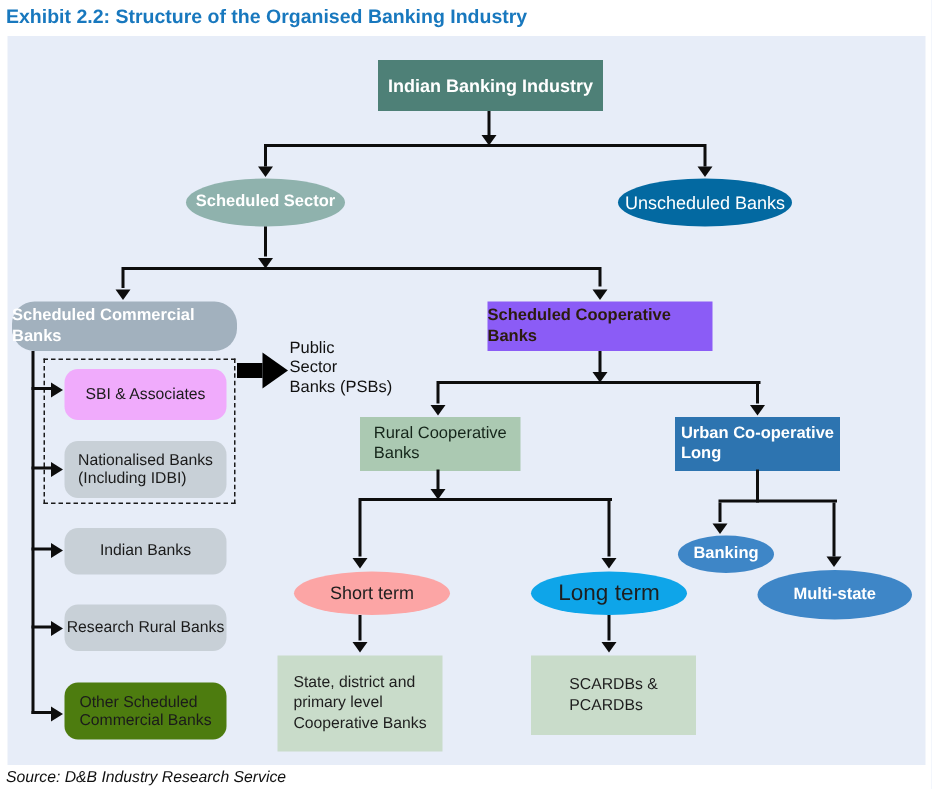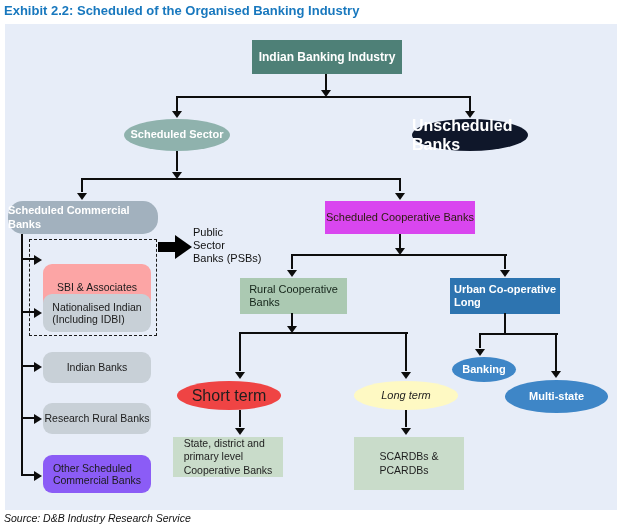--- a/index.html
+++ b/index.html
@@ -22,59 +22,59 @@
   }
   .node{
     position:absolute;display:flex;align-items:center;justify-content:center;
     white-space:pre-line;box-sizing:border-box;line-height:1.2;
   }
   .ellipse{border-radius:50%;}
   .round{border-radius:9px;}
 
   #n-indian{left:252px;top:40px;width:150px;height:34px;background:#4e8077;color:#fff;font-weight:bold;font-size:12px;}
   #n-sched{left:124px;top:119px;width:106px;height:32px;background:#8fb2ad;color:#fff;font-weight:bold;font-size:11px;}
-  #n-unsched{left:412px;top:119px;width:116px;height:32px;background:#0f172a;color:#fff;font-weight:bold;font-size:16px;}
+  #n-unsched{left:412px;top:119px;width:116px;height:32px;background:#0369a1;color:#fff;font-weight:normal;font-size:12px;}
   #n-scb{left:8px;top:201px;width:150px;height:33px;background:#a2b1be;color:#fff;font-weight:bold;font-size:11px;border-radius:15px;}
   #dashed-group{position:absolute;left:29px;top:239px;width:128px;height:97px;border:1.5px dashed #1a1a1a;box-sizing:border-box;}
-  #n-sbi{left:43px;top:264px;width:108px;height:47px;background:#fca5a5;color:#1b1b1b;font-size:10.5px;}
+  #n-sbi{left:43px;top:246px;width:108px;height:34px;background:#f0abfc;color:#1b1b1b;font-size:10.5px;}
   #n-nat{left:43px;top:294px;width:108px;height:38px;background:#c8d0d7;color:#1b1b1b;font-size:10.5px;line-height:1.18;}
   #n-foreign{left:43px;top:352px;width:108px;height:31px;background:#c8d0d7;color:#1b1b1b;font-size:10.5px;}
   #n-rrb{left:43px;top:403px;width:108px;height:31px;background:#c8d0d7;color:#1b1b1b;font-size:10.5px;}
-  #n-oscb{left:43px;top:455px;width:108px;height:38px;background:#8b5cf6;color:#1b1b1b;font-size:10.5px;line-height:1.18;}
+  #n-oscb{left:43px;top:455px;width:108px;height:38px;background:#4d7c0f;color:#1b1b1b;font-size:10.5px;line-height:1.18;}
   #psb-label{position:absolute;left:193px;top:226px;width:80px;font-size:11px;color:#111;line-height:1.2;white-space:pre-line;}
   #psb-shaft{position:absolute;left:158px;top:242px;width:17px;height:10px;background:#000;}
   #psb-head{position:absolute;left:175px;top:235px;width:0;height:0;border-top:12px solid transparent;border-bottom:12px solid transparent;border-left:17px solid #000;}
-  #n-scoop{left:325px;top:201px;width:150px;height:33px;background:#d946ef;color:#2b1c0e;font-weight:normal;font-size:11px;}
+  #n-scoop{left:325px;top:201px;width:150px;height:33px;background:#8b5cf6;color:#2b1c0e;font-weight:bold;font-size:11px;}
   #n-rural{left:240px;top:278px;width:107px;height:36px;background:#abc9b2;color:#15251a;font-size:11px;}
   #n-urban{left:450px;top:278px;width:110px;height:36px;background:#2d74b0;color:#fff;font-weight:bold;font-size:11px;}
-  #n-short{left:177px;top:381px;width:104px;height:29px;background:#ef4444;color:#1e1e1e;font-size:16px;}
-  #n-long{left:354px;top:381px;width:104px;height:29px;background:#fef9c3;color:#1e1e1e;font-size:11px;font-style:italic;}
-  #n-state{left:173px;top:437px;width:110px;height:40px;background:#c9dcca;color:#1e1e1e;font-size:10.5px;line-height:1.25;}
+  #n-short{left:196px;top:381px;width:104px;height:29px;background:#fca5a5;color:#1e1e1e;font-size:12px;}
+  #n-long{left:354px;top:381px;width:104px;height:29px;background:#0ea5e9;color:#1e1e1e;font-size:15px;}
+  #n-state{left:185px;top:437px;width:110px;height:64px;background:#c9dcca;color:#1e1e1e;font-size:10.5px;line-height:1.25;}
   #n-scardb{left:354px;top:437px;width:110px;height:53px;background:#c9dcca;color:#1e1e1e;font-size:10.5px;line-height:1.25;}
   #n-signal{left:452px;top:357px;width:64px;height:25px;background:#3e86c7;color:#fff;font-weight:bold;font-size:11px;}
   #n-multi{left:505px;top:380px;width:103px;height:33px;background:#3e86c7;color:#fff;font-weight:bold;font-size:11px;}
 
   .cline{position:absolute;background:#0d0d0d;}
   .arr-d{position:absolute;width:0;height:0;border-left:5px solid transparent;border-right:5px solid transparent;border-top:7px solid #0d0d0d;}
   .arr-r{position:absolute;width:0;height:0;border-top:5px solid transparent;border-bottom:5px solid transparent;border-left:8px solid #0d0d0d;}
 </style>
 </head>
 <body>
 
-<div class="title">Exhibit 2.2: Scheduled of the Organised Banking Industry</div>
+<div class="title">Exhibit 2.2: Structure of the Organised Banking Industry</div>
 <div class="panel"></div>
 
 <div class="node" id="n-indian">Indian Banking Industry</div>
 <div class="node ellipse" id="n-sched">Scheduled Sector</div>
 <div class="node ellipse" id="n-unsched">Unscheduled Banks</div>
 
 <div class="node" id="n-scb">Scheduled Commercial Banks</div>
 <div id="dashed-group"></div>
 <div class="node round" id="n-sbi">SBI &amp; Associates</div>
-<div class="node round" id="n-nat">Nationalised Indian
+<div class="node round" id="n-nat">Nationalised Banks
 (Including IDBI)</div>
 <div class="node round" id="n-foreign">Indian Banks</div>
 <div class="node round" id="n-rrb">Research Rural Banks</div>
 <div class="node round" id="n-oscb">Other Scheduled
 Commercial Banks</div>
 
 <div id="psb-shaft"></div>
 <div id="psb-head"></div>
 <div id="psb-label">Public
 Sector

